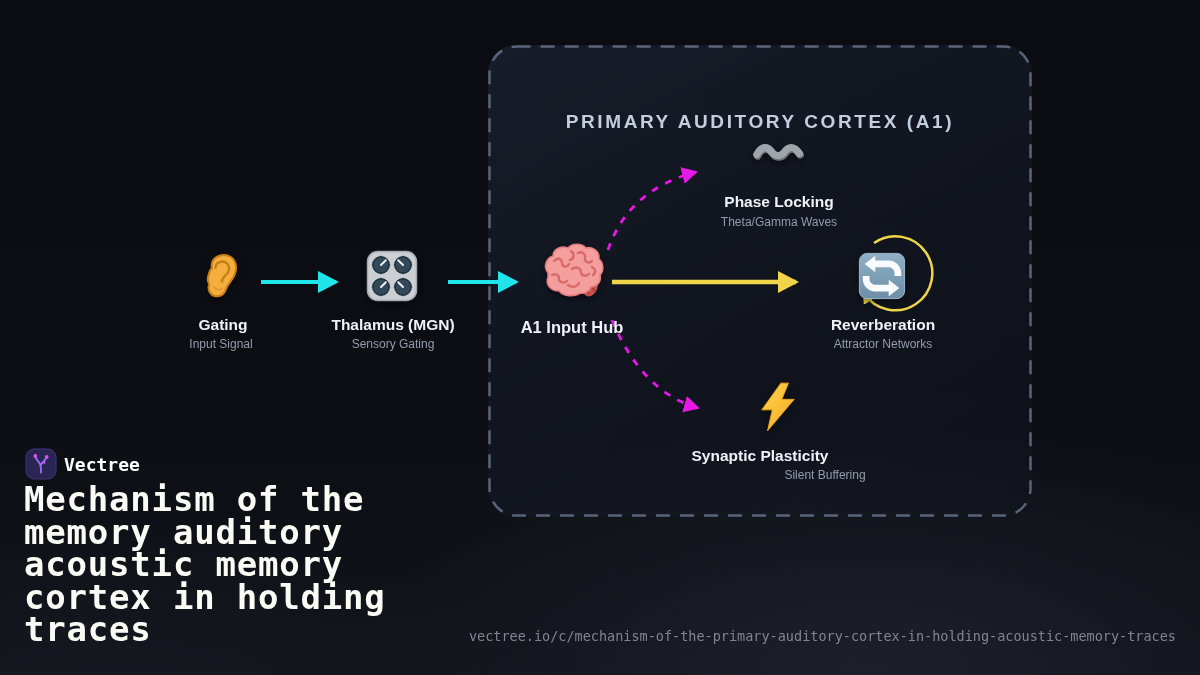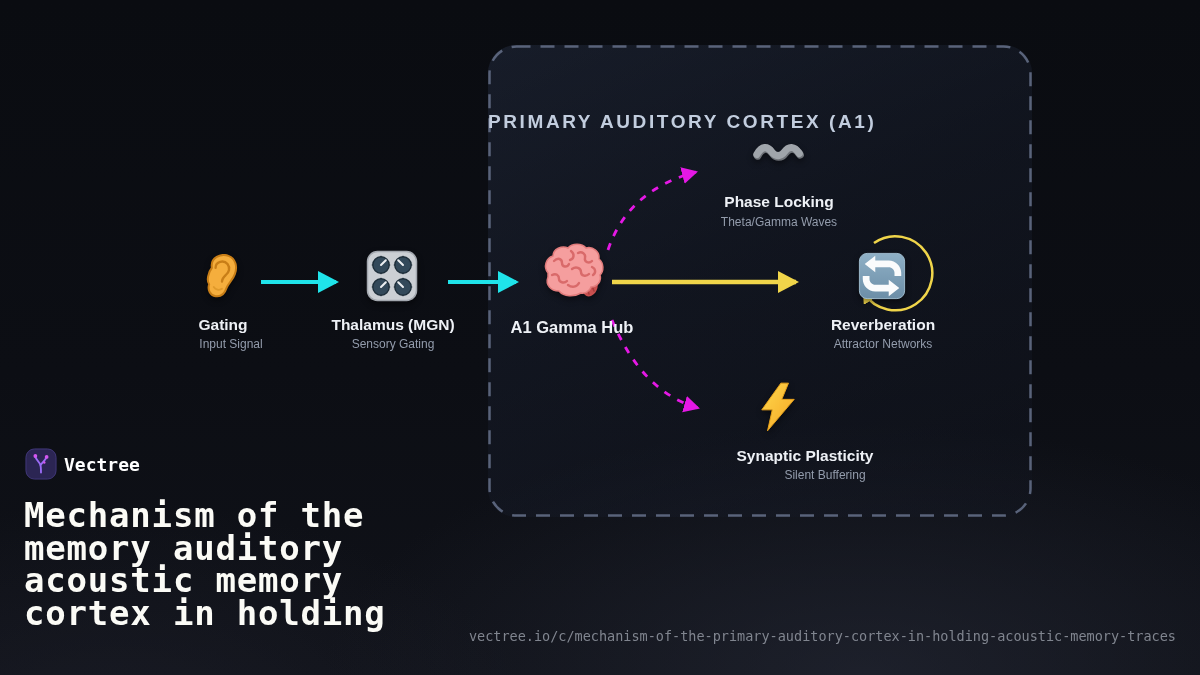--- a/index.html
+++ b/index.html
@@ -14,21 +14,21 @@
   .canvas{position:absolute;inset:0;}
 
   
   .cortex-box{
     position:absolute;left:488px;top:45px;width:544px;height:472px;
     border-radius:28px;
     background:linear-gradient(155deg, rgba(56,70,102,0.28) 0%, rgba(30,38,58,0.30) 45%, rgba(18,22,34,0.25) 100%);
   }
   .box-border{position:absolute;left:0;top:0;}
   .box-title{
-    position:absolute;left:0;right:0;top:66px;
+    position:absolute;left:0;right:0;top:66px;text-align:center;
     font-size:19px;font-weight:700;letter-spacing:2.6px;color:#C2CDDE;
   }
 
   
   .edges{position:absolute;left:0;top:0;z-index:3;pointer-events:none;}
 
   
   .n-icon{position:absolute;z-index:4;transform:translate(-50%,-50%);line-height:0;
     filter:drop-shadow(0 3px 3px rgba(0,0,0,0.45));}
   .n-label{position:absolute;z-index:4;transform:translateX(-50%);white-space:nowrap;
@@ -36,21 +36,21 @@
   .n-label.big{font-size:16.5px;}
   .n-sub{position:absolute;z-index:4;transform:translateX(-50%);white-space:nowrap;
     font-size:12px;font-weight:400;color:#939CAC;}
 
   
   .brand{position:absolute;left:25px;top:448px;display:flex;align-items:center;gap:7px;z-index:5;}
   .brand-name{font-family:"DejaVu Sans Mono",monospace;font-size:18px;font-weight:700;color:#FFFFFF;}
   .headline{
     position:absolute;left:24px;top:483px;z-index:5;
     font-family:"DejaVu Sans Mono",monospace;font-weight:700;
-    font-size:34px;line-height:32.6px;letter-spacing:0.8px;color:#FBFBF6;margin-top:16px;
+    font-size:34px;line-height:32.6px;letter-spacing:0.8px;color:#FBFBF6;
   }
   .footer-url{
     position:absolute;right:24px;bottom:31px;z-index:5;
     font-family:"DejaVu Sans Mono",monospace;font-size:13.5px;color:#80858F;letter-spacing:0px;
   }
 </style>
 </head>
 <body>
 
 <div class="canvas">
@@ -87,21 +87,21 @@
   </svg>
 
   <span class="n-icon" style="left:222px;top:276px;">
     <svg width="44" height="48" viewBox="0 0 48 52">
       <path d="M13 17 C11 6 23 1 31 4 C39 7 41 16 38 24 C36 30 31 34 29 39 C27 45 23 49 17 48 C11 47 8 41 10 35 C7 31 9 22 13 17 Z" fill="#F5AE3D" stroke="#C87E17" stroke-width="2.2" stroke-linejoin="round"></path>
       <path d="M17 17 C17 10 26 8 30 13 C33 17 32 22 28 25 C26 27 24 29 24 32" fill="none" stroke="#C87E17" stroke-width="2.6" stroke-linecap="round"></path>
       <path d="M15 38 C17 41 21 42 24 40" fill="none" stroke="#E09A2B" stroke-width="2" stroke-linecap="round"></path>
     </svg>
   </span>
   <div class="n-label" style="left:223px;top:316px;">Gating</div>
-  <div class="n-sub" style="left:231px;top:337px;">Input Signal</div>
+  <div class="n-sub" style="left:221px;top:337px;">Input Signal</div>
 
   <span class="n-icon" style="left:392px;top:276px;">
     <svg width="52" height="52" viewBox="0 0 52 52">
       <rect x="1.5" y="1.5" width="49" height="49" rx="10" fill="#CBCFD4" stroke="#A3A8AF" stroke-width="1.5"></rect>
       <g fill="#8F949B">
         <circle cx="6.5" cy="15" r="1.1"></circle>
           <circle cx="23.5" cy="15" r="1.1"></circle>
           <circle cx="15" cy="6.5" r="1.1"></circle>
           <circle cx="15" cy="23.5" r="1.1"></circle>
         <circle cx="28.5" cy="15" r="1.1"></circle>
@@ -143,21 +143,21 @@
         <path d="M16 20 C20 16 24 18 24 22 C24 26 29 27 31 23"></path>
         <path d="M33 10 C37 13 36 18 32 19"></path>
         <path d="M40 12 C44 10 48 13 47 17 C46 21 51 23 54 20"></path>
         <path d="M14 34 C18 32 21 34 21 38 C21 41 26 43 29 40"></path>
         <path d="M34 28 C38 25 43 27 43 31 C43 35 48 36 51 33"></path>
         <path d="M54 26 C58 28 58 32 55 34"></path>
         <path d="M30 44 C34 47 39 46 41 42"></path>
       </g>
     </svg>
   </span>
-  <div class="n-label big" style="left:572px;top:318px;">A1 Gamma Hub</div>
+  <div class="n-label big" style="left:572px;top:318px;">A1 Input Hub</div>
 
   <span class="n-icon" style="left:779px;top:152px;">
     <svg width="54" height="22" viewBox="0 0 56 22">
       <path d="M5 13.5 C10 4.5 16 4.5 20.5 11 C24 16 30 16 33.5 11 C38 4.5 44 4.5 49 12.5" fill="none" stroke="#6E7278" stroke-width="8" stroke-linecap="round" transform="translate(0.8,1.4)"></path>
       <path d="M5 13.5 C10 4.5 16 4.5 20.5 11 C24 16 30 16 33.5 11 C38 4.5 44 4.5 49 12.5" fill="none" stroke="#A0A5AB" stroke-width="7.4" stroke-linecap="round"></path>
     </svg>
   </span>
   <div class="n-label" style="left:779px;top:193px;text-align:center;">Phase Locking</div>
   <div class="n-sub" style="left:779px;top:215px;">Theta/Gamma Waves</div>
 
@@ -183,21 +183,21 @@
     <svg width="42" height="50" viewBox="0 0 44 52">
       <defs>
         <linearGradient id="boltg" x1="0" y1="0" x2="1" y2="1">
           <stop offset="0" stop-color="#FFD84D"></stop>
             <stop offset="1" stop-color="#F5A623"></stop>
         </linearGradient>
       </defs>
       <path d="M25 1 L5 29 L16 29 L11 51 L39 18 L26 18 L33 1 Z" fill="url(#boltg)" stroke="#E8A21B" stroke-width="1" stroke-linejoin="round"></path>
     </svg>
   </span>
-  <div class="n-label" style="left:805px;top:447px;">Synaptic Plasticity</div>
+  <div class="n-label" style="left:760px;top:447px;">Synaptic Plasticity</div>
   <div class="n-sub" style="left:778px;top:468px;margin-left:47px;">Silent Buffering</div>
 
   <div class="brand">
     <span style="line-height:0;">
       <svg width="32" height="32" viewBox="0 0 34 34">
         <rect x="1" y="1" width="32" height="32" rx="9" fill="#2B2553" stroke="#433A7E" stroke-width="1"></rect>
         <g fill="none" stroke="#9B6CF6" stroke-width="2" stroke-linecap="round">
           <path d="M17 26 C17 21 17 19 16 17 C14 14 12 12 11 9.5"></path>
           <path d="M16.5 18 C19 15 21.5 13 22.5 10.5"></path>
         </g>
@@ -209,17 +209,18 @@
       </svg>
     </span>
     <span class="brand-name">Vectree</span>
   </div>
 
   <div class="headline">
     <div>Mechanism of the</div>
     <div>memory auditory</div>
     <div>acoustic memory</div>
     <div>cortex in holding</div>
+    <div>traces</div>
   </div>
 
   <div class="footer-url">vectree.io/c/mechanism-of-the-primary-auditory-cortex-in-holding-acoustic-memory-traces</div>
 
 </div>
 
 </body></html>

